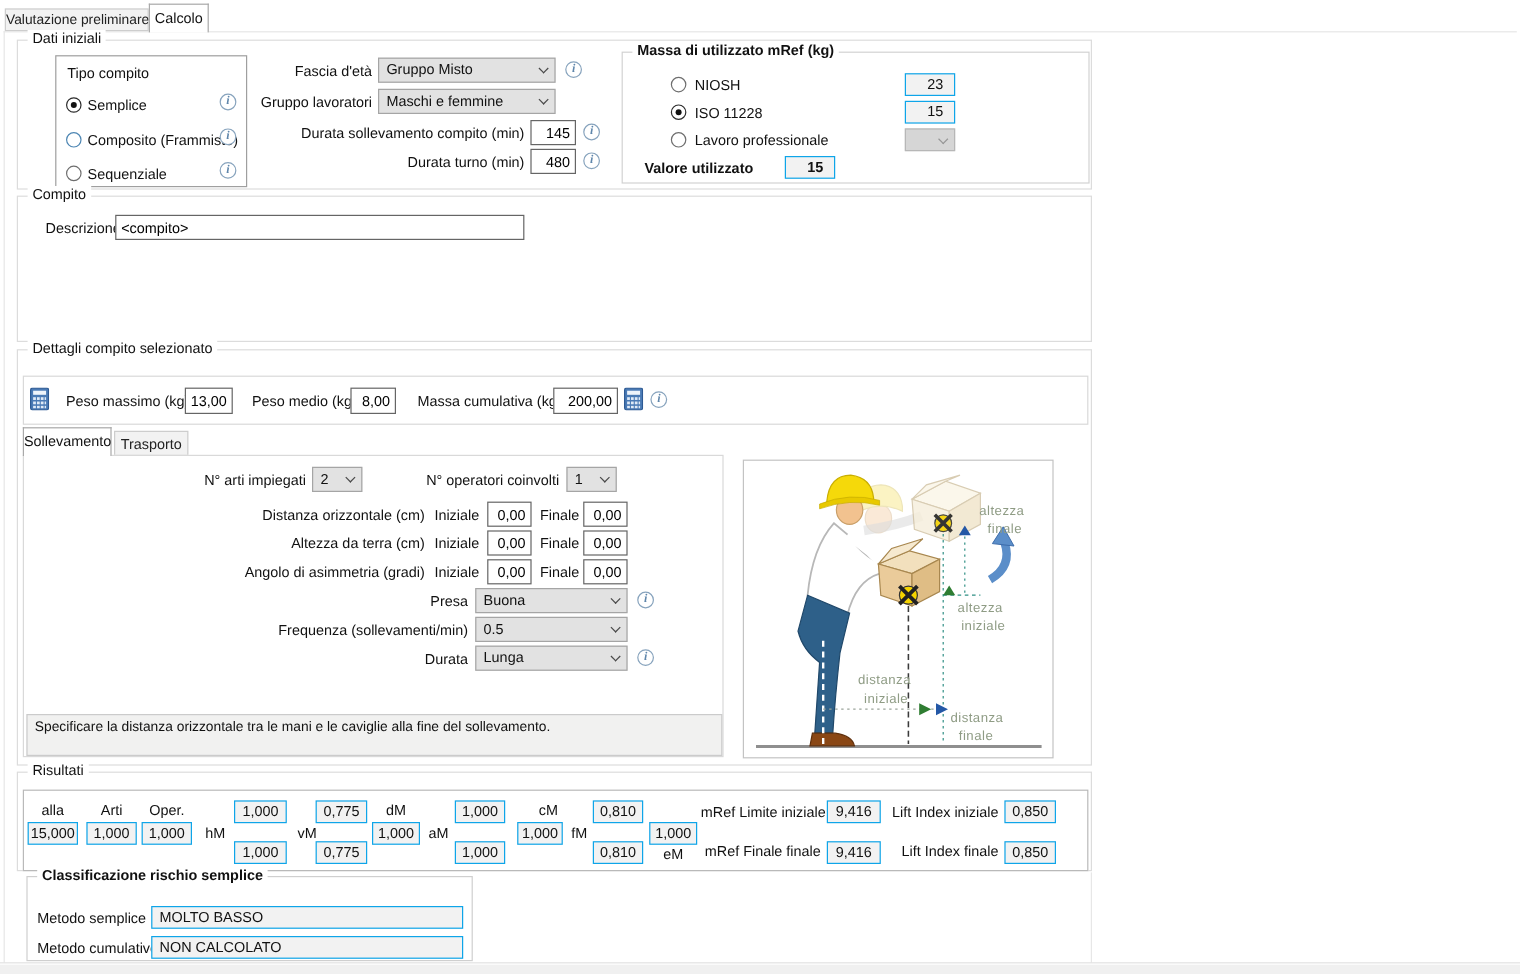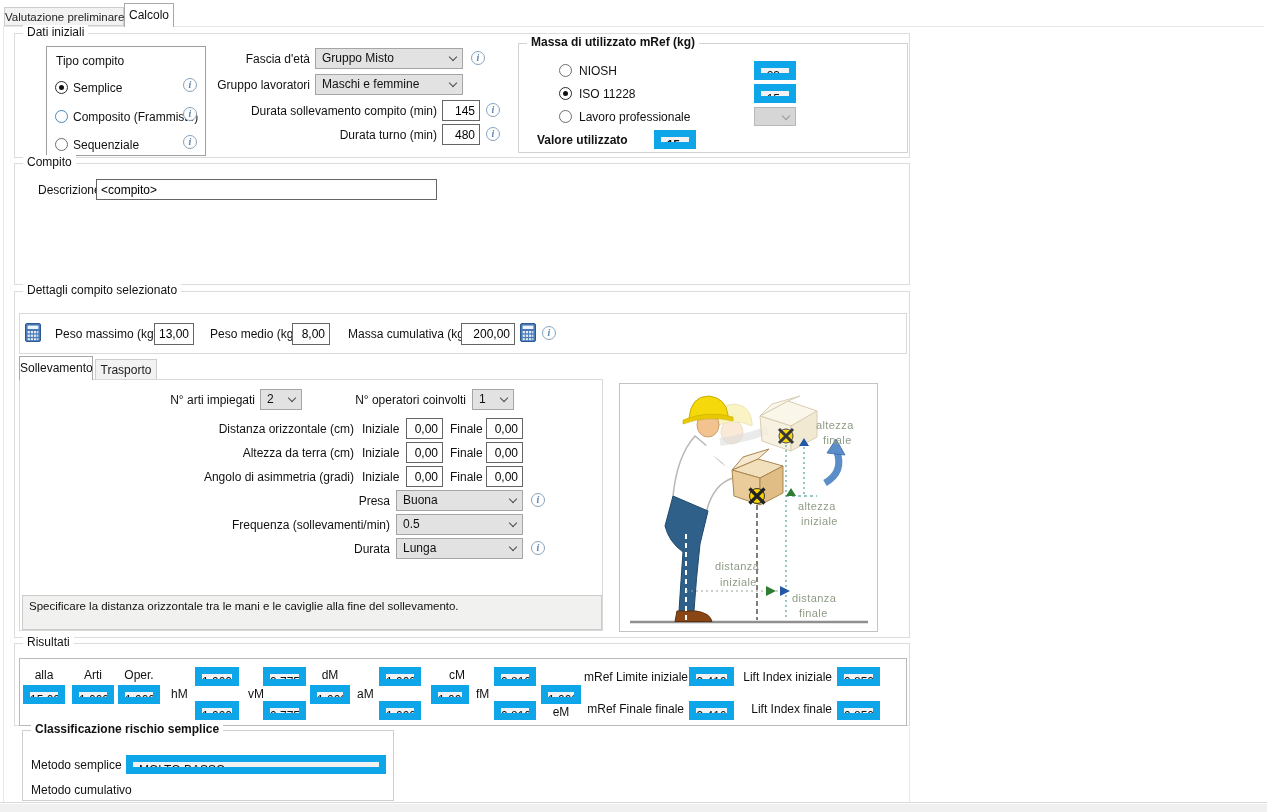--- a/index.html
+++ b/index.html
@@ -15,21 +15,21 @@
   .ibox{position:absolute;border:1px solid #9f9f9f;background:#fff}
   .input{position:absolute;border:1px solid #656565;background:#fff;font-family:"Liberation Sans",sans-serif;
          font-size:12px;padding:0 4px;outline:none}
   .num{text-align:right}
   .combo{position:absolute;background:#e2e2e2;border:1px solid #a5a5a5;font-size:12px;line-height:19px;
          padding:0 18px 0 6px;white-space:nowrap;overflow:hidden;cursor:default}
   .combo .chev{position:absolute;right:6px;top:5px;width:6px;height:6px;
          border-right:1.5px solid #4a4a4a;border-bottom:1.5px solid #4a4a4a;transform:rotate(45deg)}
   .combo.dis{background:#d6d6d6;border-color:#b7b7b7;color:#8a8a8a}
   .combo.dis .chev{border-color:#979797}
-  .ro{position:absolute;background:#f2f2f2;border:7px solid #0ea5e9;font-size:12px;line-height:17px;text-align:center;overflow:hidden;white-space:nowrap}
+  .ro{position:absolute;background:#f2f2f2;border:1px solid #0ea5e9;font-size:12px;line-height:17px;text-align:center;overflow:hidden;white-space:nowrap}
   .ro.lt{text-align:left;padding-left:6px}
   .ro.rt{text-align:right;padding-right:9px}
   .radio{position:absolute;width:13px;height:13px;border:1px solid #6e6e6e;border-radius:50%;background:#fff;cursor:pointer}
   .radio.sel{border-color:#2b2b2b}
   .radio.sel::after{content:"";position:absolute;left:3px;top:3px;width:5px;height:5px;background:#111;border-radius:50%}
   .info{position:absolute;width:14px;height:14px;border:1px solid #87a3bd;border-radius:50%;color:#5f86ab;
         font:italic bold 10px "Liberation Serif",serif;text-align:center;line-height:12px;cursor:pointer;background:#fff}
   .tab{position:absolute;text-align:center;cursor:pointer;white-space:nowrap}
   .tab.on{background:#fff;border:1px solid #a9a9a9;border-bottom:none;z-index:3}
   .tab.off{background:#f2f2f2;border:1px solid #cdcdcd;color:#222}
@@ -343,18 +343,19 @@
       <span class="lbl r" style="left:712px;top:40px;width:100px;">Lift Index finale</span>
       <div class="ro" style="left:817px;top:42px;width:43px;height:19px;">0,850</div>
     </div>
   </div>
 
   <div class="grp" style="left:22px;top:730px;width:372px;height:71px;border-color:#cfcfcf;">
     <div class="legend bold">Classificazione rischio semplice</div>
     <span class="lbl" style="left:8px;top:24px;">Metodo semplice</span>
     <div class="ro lt" style="left:103px;top:24px;width:260px;height:19px;">MOLTO BASSO</div>
     <span class="lbl" style="left:8px;top:49px;">Metodo cumulativo</span>
+    <div class="ro lt" style="left:103px;top:49px;width:260px;height:19px;">NON CALCOLATO</div>
   </div>
 
   <div class="vline" style="left:909px;top:727px;height:75px;"></div>
   <div class="hline" style="left:0;top:802px;width:1267px;background:#dadada;"></div>
   <div class="abs" style="left:0;top:803px;width:1267px;height:9px;background:#f0f0f0;border-top:1px solid #fdfdfd;"></div>
 </div>
 
 </body></html>

